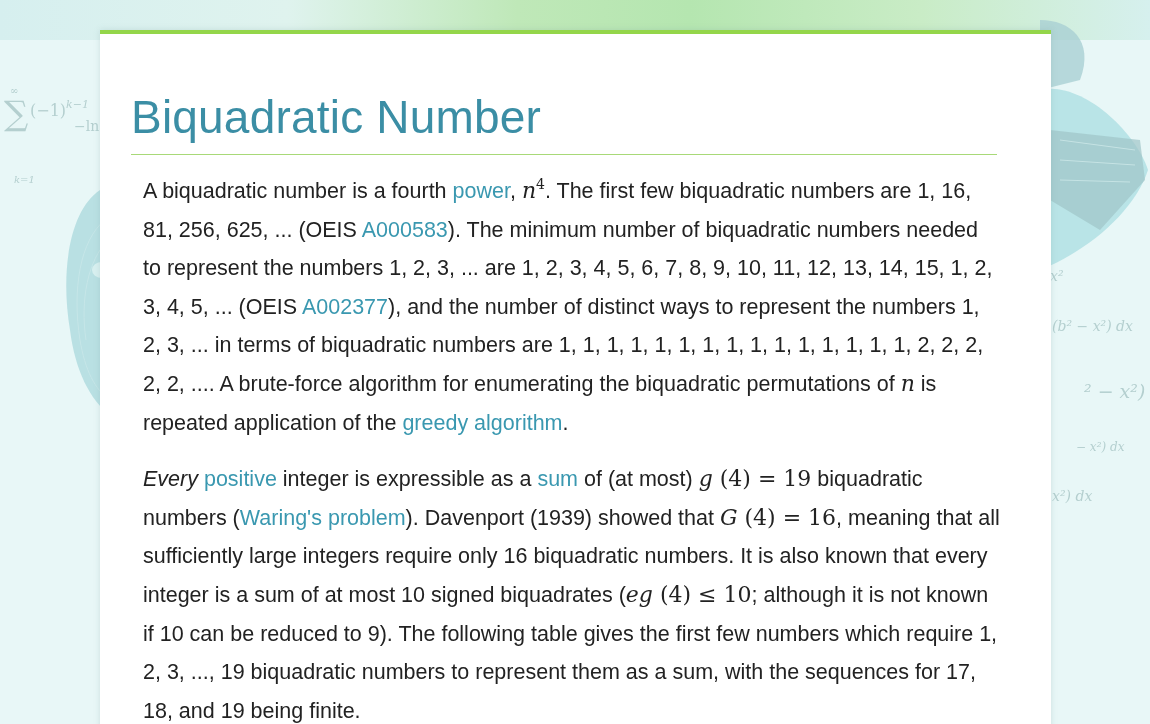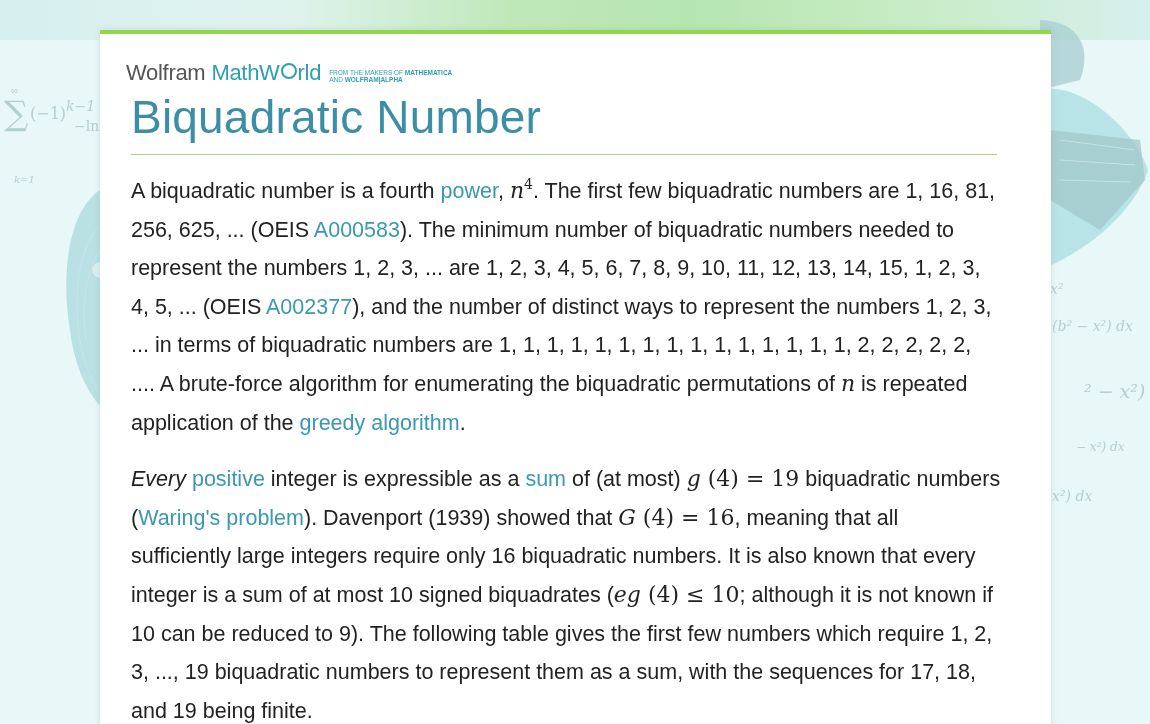--- a/index.html
+++ b/index.html
@@ -43,65 +43,57 @@
     position: absolute; left: 31px; top: 56px;
     font-size: 46px; color: #3b8ea5; font-weight: normal; letter-spacing: 0.2px;
   }
   .title-rule {
     position: absolute; left: 31px; top: 120px; width: 866px; height: 1px; background: #a8d978;
   }
   .content {
     position: absolute; left: 31px; top: 138px; width: 870px;
     font-size: 21.5px; line-height: 38.6px; color: #222;
   }
-  .content p { margin-bottom: 18px; }
+  .content p { margin-bottom: 18px; margin-left: 12px; }
   .content a { color: #3a98b0; text-decoration: none; }
   .math { font-family: "DejaVu Serif", "Liberation Serif", serif; font-size: 22px; }
   .math i { font-style: italic; }
   sup { font-size: 14px; vertical-align: 9px; line-height: 0; }
   em { font-style: italic; }
 </style>
 </head>
 <body>
 
 <div class="bg-top"></div>
 
 <div class="bg-formula" style="left:4px; top:93px; font-size:34px; font-style:normal;">∑</div>
 <div class="bg-formula" style="left:10px; top:85px; font-size:10px;">∞</div>
 <div class="bg-formula" style="left:14px; top:126px; font-size:10px;margin-top:48px;">k=1</div>
-<div class="bg-formula" style="left:30px; top:98px; font-size:16px; font-style:normal;">(−1)<span style="font-size:14px; vertical-align:8px; font-style:italic;">k−1</span></div>
+<div class="bg-formula" style="left:30px; top:98px; font-size:16px; font-style:normal;">(−1)<span style="font-size:11px; vertical-align:8px; font-style:italic;">k−1</span></div>
 <div class="bg-formula" style="left:74px; top:118px; font-size:14px; font-style:normal;">−ln</div>
 <svg class="bg-shape" style="left:50px; top:180px;" width="60" height="240" viewBox="0 0 60 240">
   <path d="M50 10 C20 30, 10 90, 20 150 C 25 190, 40 220, 60 235 L60 10 Z" fill="#a9d8dc" opacity="0.75"></path>
   <path d="M55 40 C30 60, 22 110, 30 160 C 35 190, 45 210, 60 220" fill="none" stroke="#c6e6e8" stroke-width="1"></path>
   <path d="M58 60 C38 80, 30 120, 36 160" fill="none" stroke="#c6e6e8" stroke-width="1"></path>
   <ellipse cx="52" cy="90" rx="10" ry="8" fill="#d8f0f0"></ellipse>
 </svg>
 
 <svg class="bg-shape" style="left:1040px; top:10px;" width="110" height="290" viewBox="0 0 110 290">
   <path d="M0 10 C30 10, 55 30, 40 70 L0 80 Z" fill="#a9cfd3" opacity="0.8"></path>
   <path d="M0 80 C40 70, 95 120, 108 160 C 95 200, 50 240, 0 260 Z" fill="#a5dbe0" opacity="0.7"></path>
   <path d="M10 120 L100 130 L105 170 L60 220 L10 190 Z" fill="#9fc4c8" opacity="0.7"></path>
   <path d="M20 130 L95 140 M20 150 L95 155 M20 170 L90 172" stroke="#c5e3e4" stroke-width="1"></path>
 </svg>
-<div class="bg-formula" style="left:1050px; top:281px; font-size:14px;">x²</div>
+<div class="bg-formula" style="left:1050px; top:268px; font-size:14px;">x²</div>
 <div class="bg-formula" style="left:1052px; top:318px; font-size:14px;">(b² − x²)  dx</div>
 <div class="bg-formula" style="left:1084px; top:380px; font-size:19px;">² − x²)  dx</div>
 <div class="bg-formula" style="left:1052px; top:440px; font-size:12px;margin-left:24px;">− x²)  dx</div>
 <div class="bg-formula" style="left:1052px; top:488px; font-size:14px;">x²)  dx</div>
 
 <div class="card">
-  <div class="logo">
-    <span class="logo-wolfram">Wolfram</span>
-    <span class="logo-mathworld"><span>Math</span><span>W</span><span class="logo-globe"></span><span>rld</span></span>
-    <span class="logo-tag">
-      <span>FROM THE MAKERS OF </span><b>MATHEMATICA</b><br>
-      <span>AND </span><b>WOLFRAM|ALPHA</b>
-    </span>
-  </div>
 
   <h1 class="page-title">Biquadratic Number</h1>
   <div class="title-rule"></div>
 
   <div class="content">
     <p><span>A biquadratic number is a fourth </span><a href="#">power</a><span>, </span><span class="math"><i>n</i><sup>4</sup></span><span>. The first few biquadratic numbers are 1, 16, 81, 256, 625, ... (OEIS </span><a href="#">A000583</a><span>). The minimum number of biquadratic numbers needed to represent the numbers 1, 2, 3, ... are 1, 2, 3, 4, 5, 6, 7, 8, 9, 10, 11, 12, 13, 14, 15, 1, 2, 3, 4, 5, ... (OEIS </span><a href="#">A002377</a><span>), and the number of distinct ways to represent the numbers 1, 2, 3, ... in terms of biquadratic numbers are 1, 1, 1, 1, 1, 1, 1, 1, 1, 1, 1, 1, 1, 1, 1, 2, 2, 2, 2, 2, .... A brute-force algorithm for enumerating the biquadratic permutations of </span><span class="math"><i>n</i></span><span> is repeated application of the </span><a href="#">greedy algorithm</a><span>.</span></p>
 
     <p><em>Every</em><span> </span><a href="#">positive</a><span> integer is expressible as a </span><a href="#">sum</a><span> of (at most) </span><span class="math"><i>g</i><span> (4) = 19</span></span><span> biquadratic numbers (</span><a href="#">Waring's problem</a><span>). Davenport (1939) showed that </span><span class="math"><i>G</i><span> (4) = 16</span></span><span>, meaning that all sufficiently large integers require only 16 biquadratic numbers. It is also known that every integer is a sum of at most 10 signed biquadrates (</span><span class="math"><i>eg</i><span> (4) ≤ 10</span></span><span>; although it is not known if 10 can be reduced to 9). The following table gives the first few numbers which require 1, 2, 3, ..., 19 biquadratic numbers to represent them as a sum, with the sequences for 17, 18, and 19 being finite.</span></p>
   </div>
 </div>

